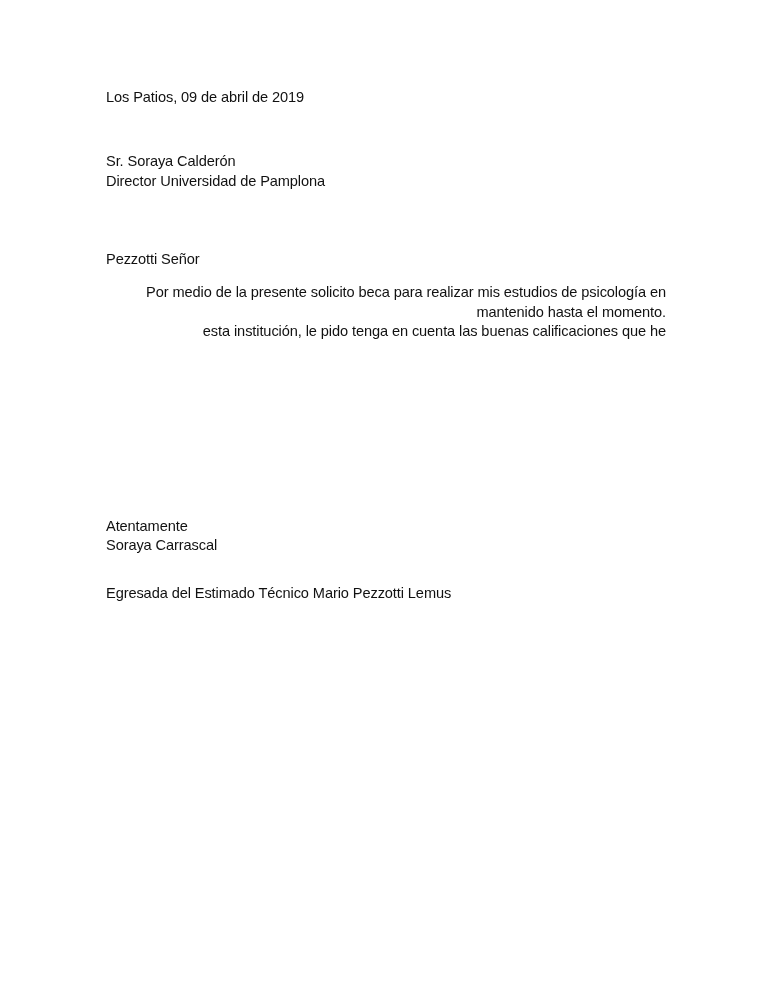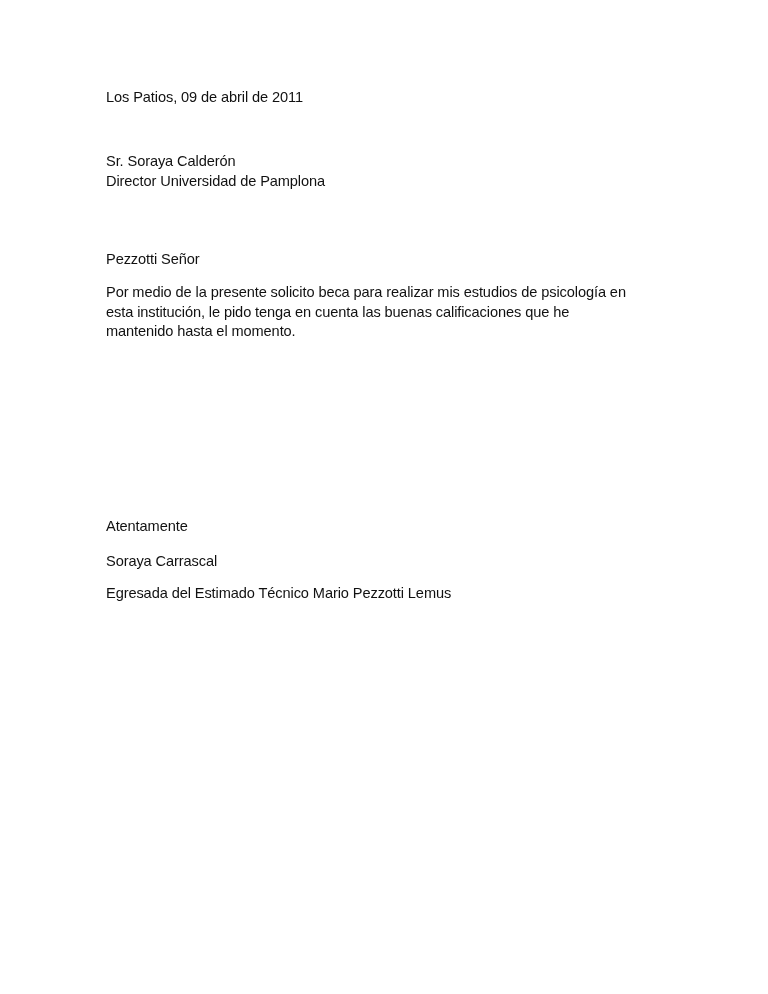--- a/index.html
+++ b/index.html
@@ -13,36 +13,36 @@
     letter-spacing: -0.1px;
   }
   .line {
     position: absolute; left: 106px; white-space: nowrap;
     line-height: 19.5px; margin: 0;
   }
   .para {
     position: absolute; left: 106px; width: 560px;
     line-height: 19.5px; margin: 0;
   }
-  .para span { display: block; white-space: nowrap; }
+  .para span { display: block; white-space: nowrap; text-align: right; }
 </style>
 </head>
 <body>
 
 <div class="page">
-  <p class="line" style="top:88px">Los Patios, 09 de abril de 2011</p>
+  <p class="line" style="top:88px">Los Patios, 09 de abril de 2019</p>
 
   <p class="line" style="top:152px">Sr. Soraya Calderón</p>
   <p class="line" style="top:172px">Director Universidad  de Pamplona</p>
 
   <p class="line" style="top:250px">Pezzotti Señor</p>
 
   <div class="para" style="top:283px">
     <span>Por medio de la presente solicito beca para realizar mis estudios de psicología en</span>
+    <span>mantenido  hasta  el momento.</span>
     <span>esta institución,  le pido tenga  en cuenta  las buenas  calificaciones que he</span>
-    <span>mantenido  hasta  el momento.</span>
   </div>
 
 
   <p class="line" style="top:517px">Atentamente</p>
-  <p class="line" style="top:552px">Soraya Carrascal</p>
+  <p class="line" style="top:536px">Soraya Carrascal</p>
   <p class="line" style="top:584px">Egresada del Estimado  Técnico Mario Pezzotti  Lemus</p>
 </div>
 
 </body></html>

